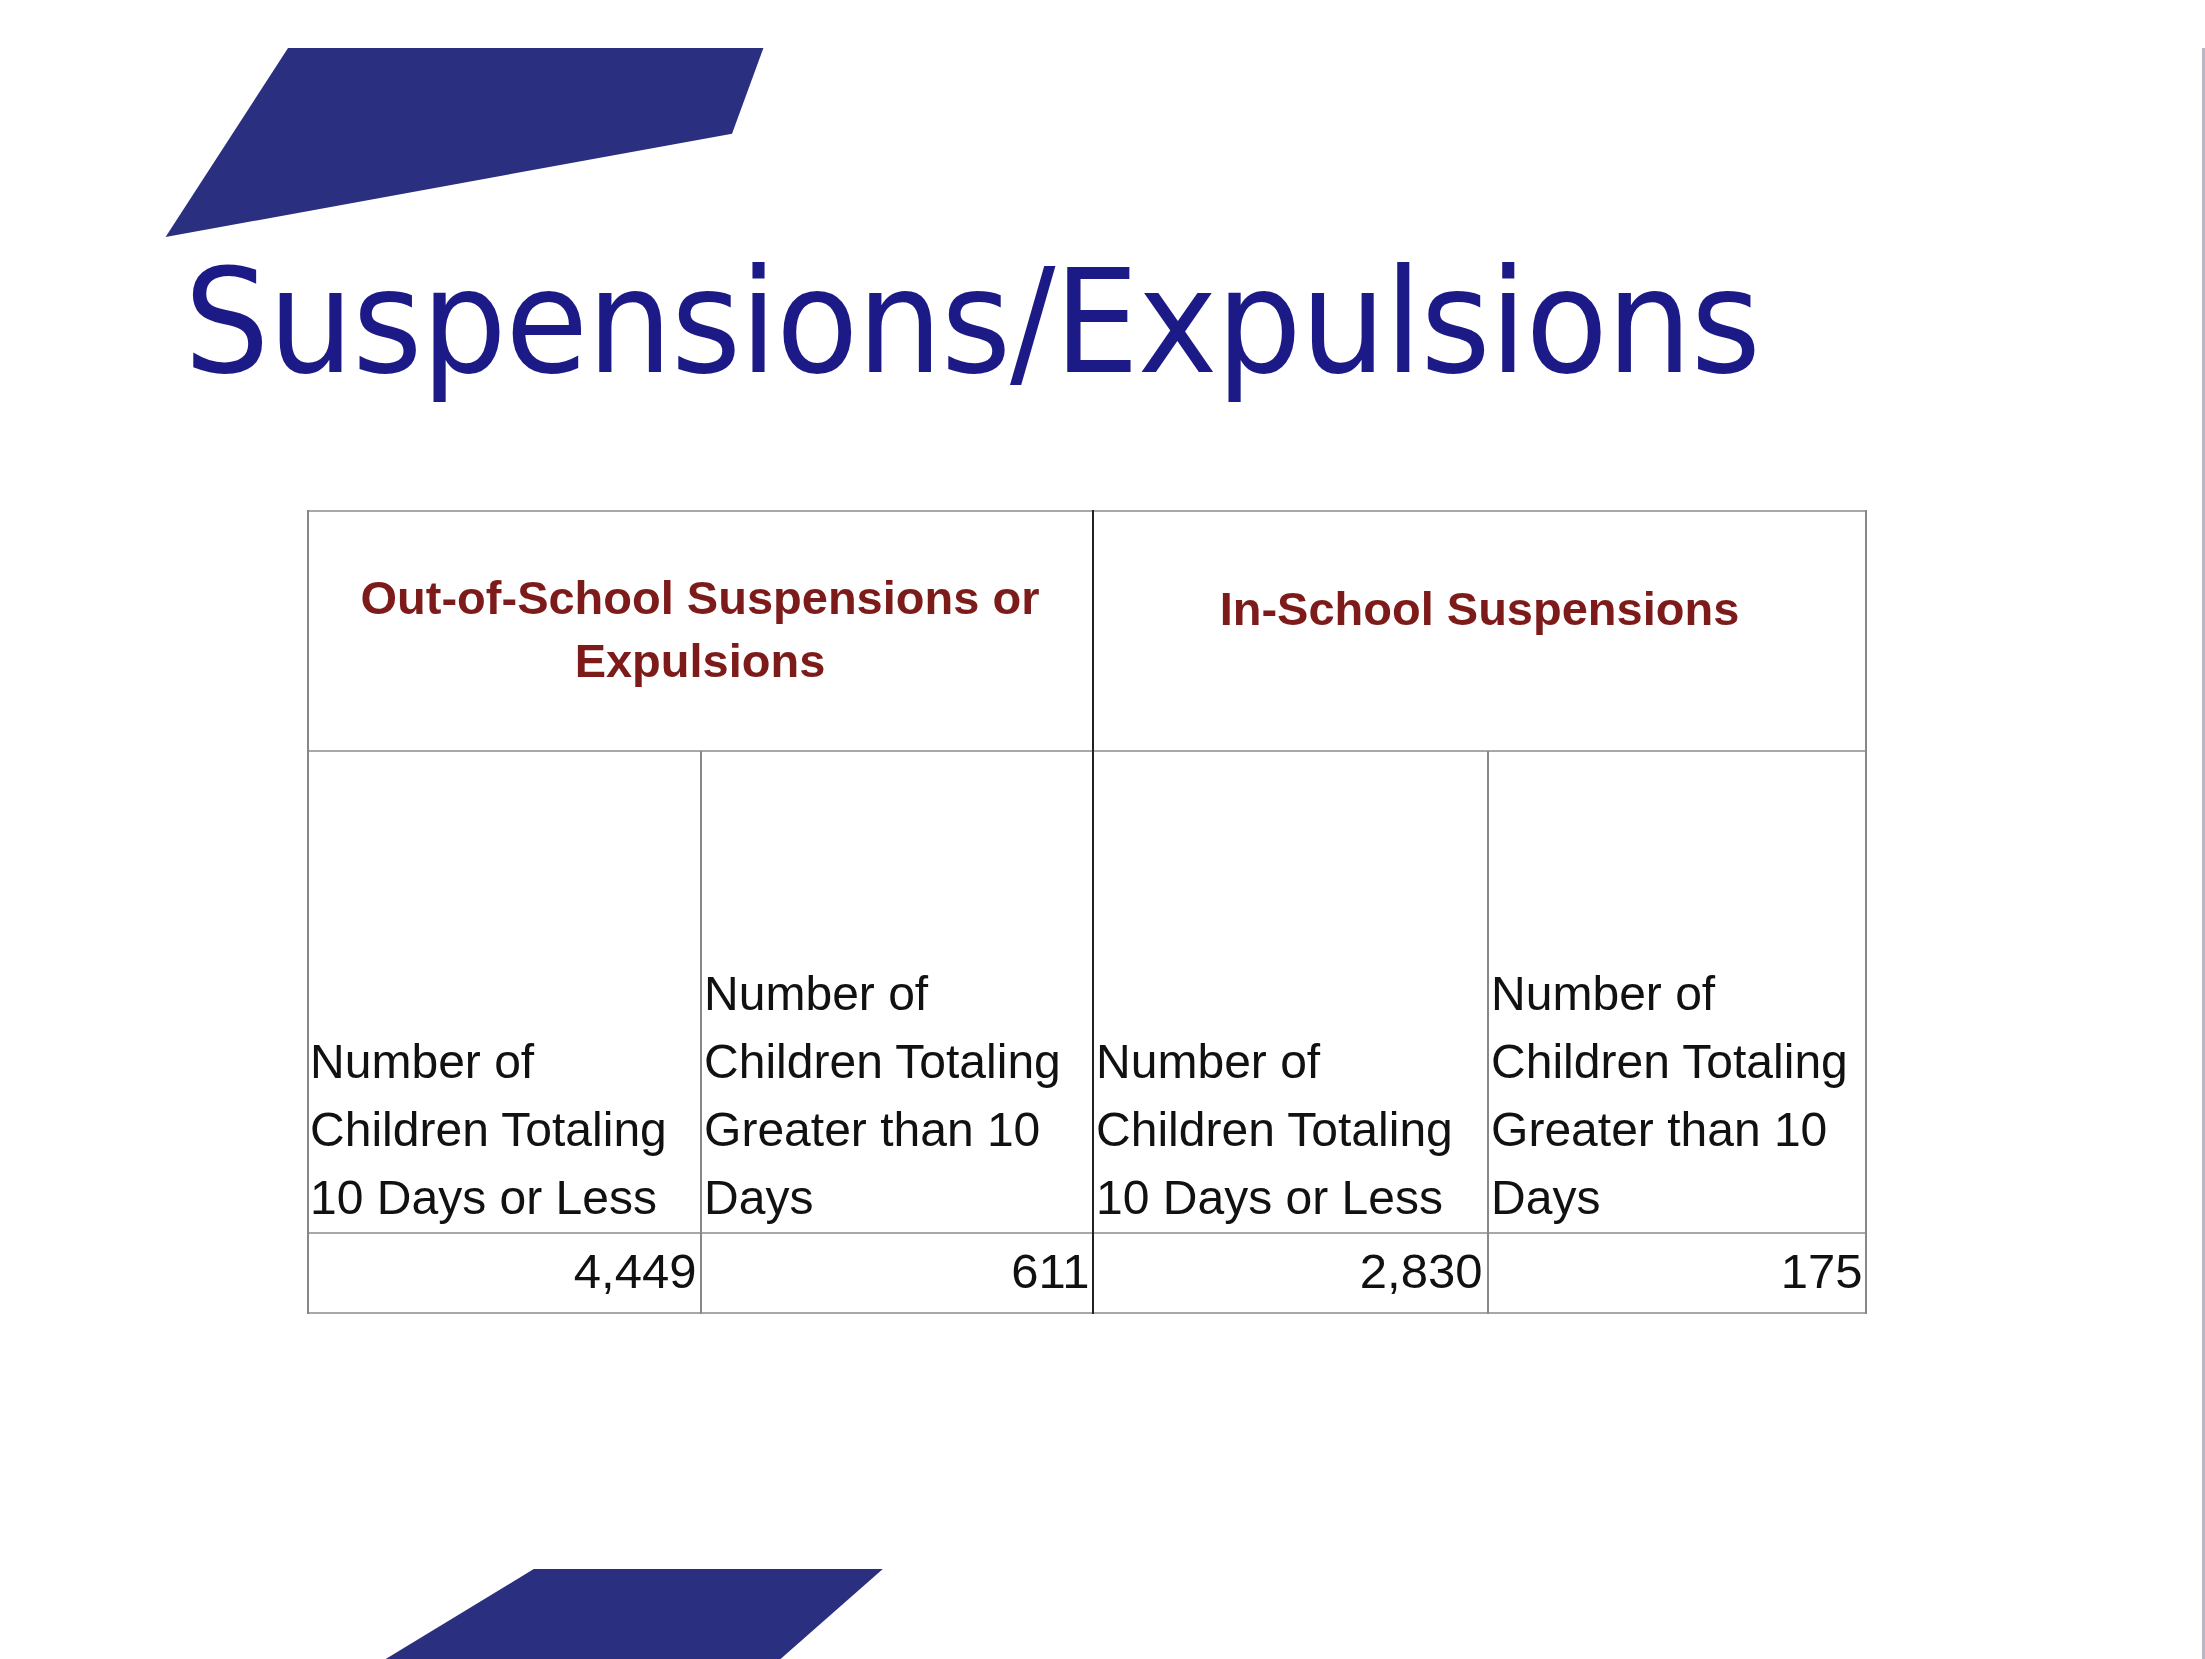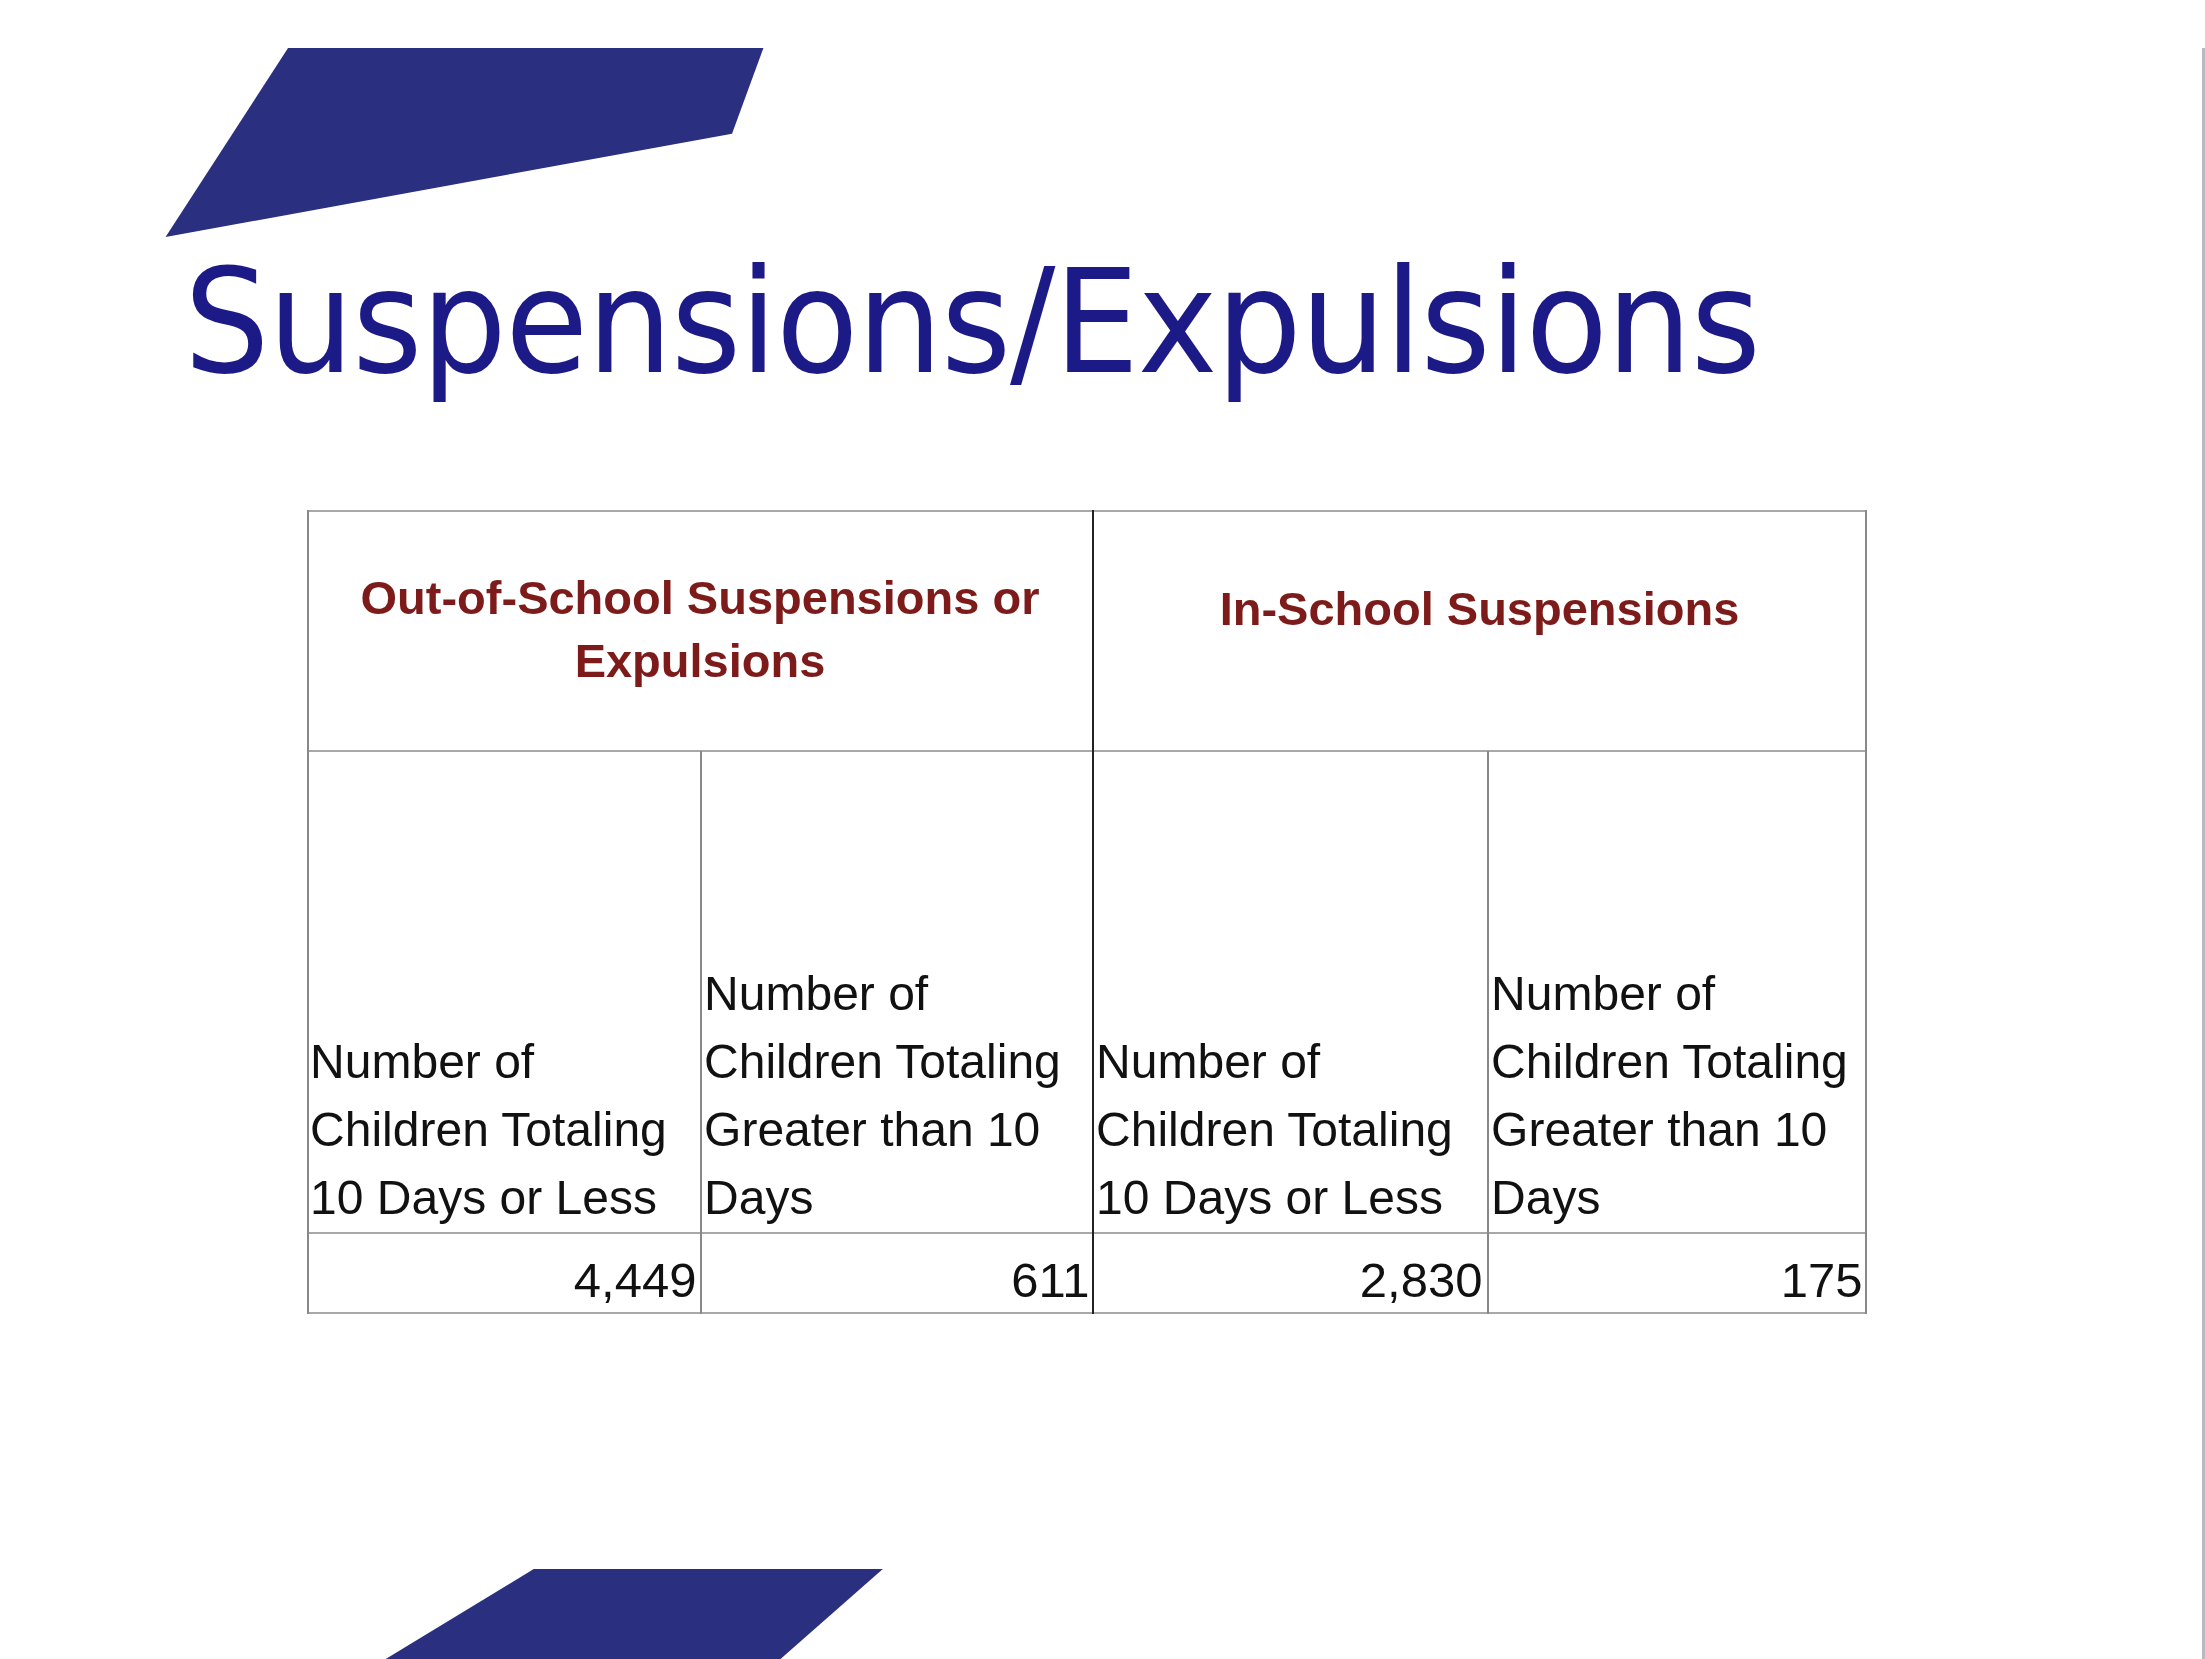--- a/index.html
+++ b/index.html
@@ -12,21 +12,21 @@
   .tbl { position:absolute; left:307px; top:462px; width:1560px; height:803px; }
   .cell { position:absolute; box-sizing:border-box; font-family:"Liberation Sans", sans-serif; }
   .hline { position:absolute; height:2.3px; background:#a8a8a8; }
   .vline { position:absolute; width:1.5px; background:#888; }
   .vline.dark { width:2.3px; background:#222; }
   .grp { color:#7d1b1b; font-weight:bold; font-size:47px; line-height:63px; text-align:center;
          display:flex; align-items:center; justify-content:center; padding-bottom:3.1px; }
   .sub { color:#111; font-size:48px; line-height:68px; display:flex; align-items:flex-end;
          padding-left:3.1px; padding-bottom:1.5px;border-radius:8px; }
   .num { color:#111; font-size:49px; display:flex; align-items:flex-end; justify-content:flex-end;
-         padding-right:4.6px; padding-bottom:5px;text-align:right; }
+         padding-right:4.6px; padding-bottom:14px;text-align:right; }
 </style>
 </head>
 <body>
 
 <div class="slide">
 
   <svg class="shapes" width="2202" height="1655" viewBox="0 0 2876 2162">
     <polygon points="376,0 997,0 956,112 216,247" fill="#2a2f80"></polygon>
     <polygon points="697,1987 1153,1987 954,2162 409,2162" fill="#2a2f80"></polygon>
   </svg>

